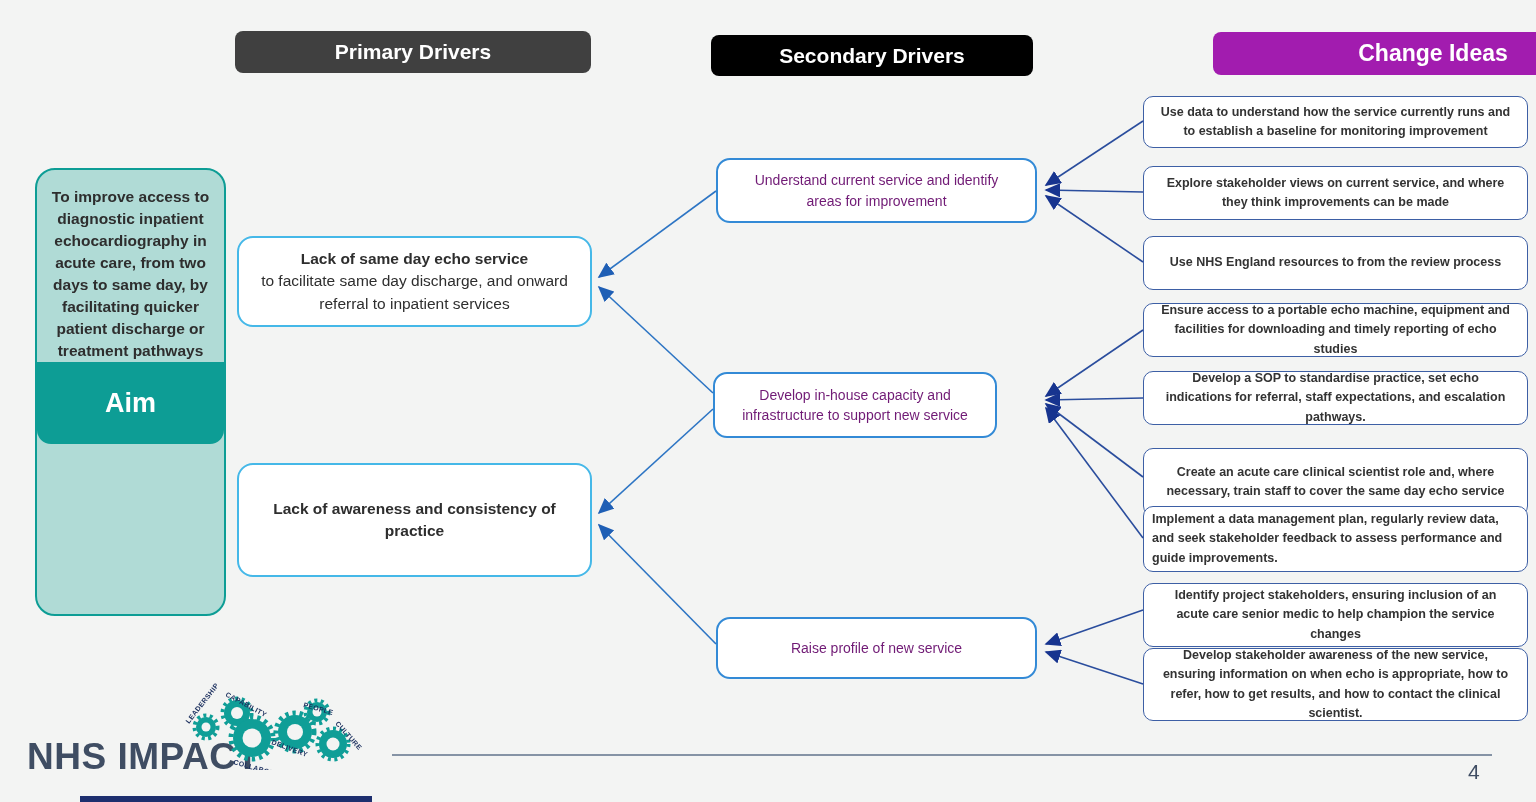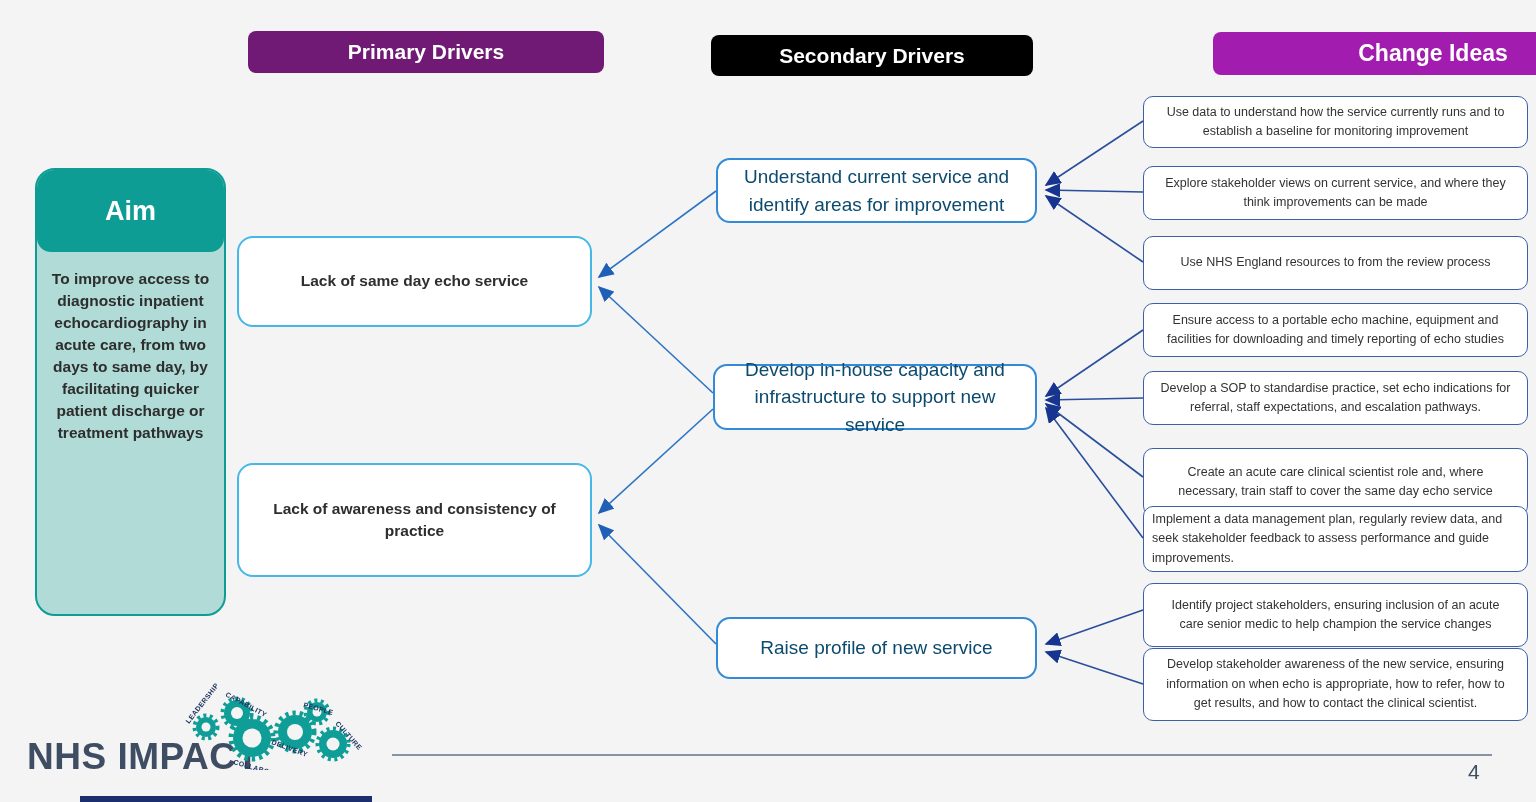--- a/index.html
+++ b/index.html
@@ -5,21 +5,21 @@
   html,body{margin:0;padding:0;background:#e8e9e8;}
   #page{
     position:relative;width:1536px;height:802px;background:#f3f4f3;
     font-family:"Liberation Sans", sans-serif;overflow:hidden;
   }
   
   .hdr-btn{
     position:absolute;display:flex;align-items:center;justify-content:center;
     color:#ffffff;font-weight:bold;font-size:21px;border-radius:8px;
   }
-  #btn-primary{left:248px;top:31px;width:356px;height:42px;background:#701a75;}
+  #btn-primary{left:235px;top:31px;width:356px;height:42px;background:#404040;}
   #btn-secondary{left:711px;top:35px;width:322px;height:41px;background:#000000;}
   #btn-change{left:1213px;top:32px;width:440px;height:43px;background:#a21caf;font-size:23px;}
 
   
   #aim{
     position:absolute;left:35px;top:168px;width:187px;height:444px;
     border:2px solid #0d9d95;border-radius:20px;overflow:hidden;background:#b0dbd6;
   }
   #aim-header{
     height:82px;background:#0d9d95;border-radius:0 0 14px 14px;
@@ -40,32 +40,32 @@
     box-sizing:border-box;
   }
   #pd-0{top:236px;height:91px;}
   #pd-1{top:463px;height:114px;}
   .pd-title{font-weight:bold;}
 
   
   .sd{
     position:absolute;background:#ffffff;border:2px solid #338ad6;border-radius:14px;
     display:flex;align-items:center;justify-content:center;text-align:center;
-    color:#0c4a6e;font-size:19px;line-height:1.45;padding:4px 20px;box-sizing:border-box;
+    color:#701a75;font-size:14px;line-height:1.45;padding:4px 20px;box-sizing:border-box;
   }
   #sd-0{left:716px;top:158px;width:321px;height:65px;}
-  #sd-1{left:713px;top:364px;width:324px;height:66px;}
+  #sd-1{left:713px;top:372px;width:284px;height:66px;}
   #sd-2{left:716px;top:617px;width:321px;height:62px;}
 
   
   .ci{
     position:absolute;left:1143px;width:385px;background:#ffffff;
     border:1.6px solid #3d5fa5;border-radius:10px;
     display:flex;align-items:center;justify-content:center;text-align:center;
-    color:#333333;font-size:12.5px;font-weight:normal;line-height:1.55;
+    color:#333333;font-size:12.5px;font-weight:bold;line-height:1.55;
     padding:3px 14px;box-sizing:border-box;
   }
   #ci-0{top:96px;height:52px;}
   #ci-1{top:166px;height:54px;}
   #ci-2{top:236px;height:54px;}
   #ci-3{top:303px;height:54px;}
   #ci-4{top:371px;height:54px;}
   #ci-5{top:448px;height:68px;}
   #ci-6{top:506px;height:66px;text-align:left;justify-content:flex-start;padding-left:8px;}
   #ci-7{top:583px;height:64px;}
@@ -86,26 +86,27 @@
 </head>
 <body>
 
 <div id="page">
 
   <div class="hdr-btn" id="btn-primary">Primary Drivers</div>
   <div class="hdr-btn" id="btn-secondary">Secondary Drivers</div>
   <div class="hdr-btn" id="btn-change">Change Ideas</div>
 
   <div id="aim">
+    <div id="aim-body">To improve access to diagnostic inpatient echocardiography in acute care, from two days to same day, by facilitating quicker patient discharge or treatment pathways</div>
     <div id="aim-header">Aim</div>
-    <div id="aim-body">To improve access to diagnostic inpatient echocardiography in acute care, from two days to same day, by facilitating quicker patient discharge or treatment pathways</div>
   </div>
 
   <div class="pd" id="pd-0">
     <div class="pd-title">Lack of same day echo service</div>
+    <div class="pd-text">to facilitate same day discharge, and onward referral to inpatient services</div>
   </div>
   <div class="pd" id="pd-1">
     <div class="pd-title">Lack of awareness and consistency of practice</div>
     <div class="pd-text"></div>
   </div>
 
   <div class="sd" id="sd-0">Understand current service and identify areas for improvement</div>
   <div class="sd" id="sd-1">Develop in-house capacity and infrastructure to support new service</div>
   <div class="sd" id="sd-2">Raise profile of new service</div>
 

